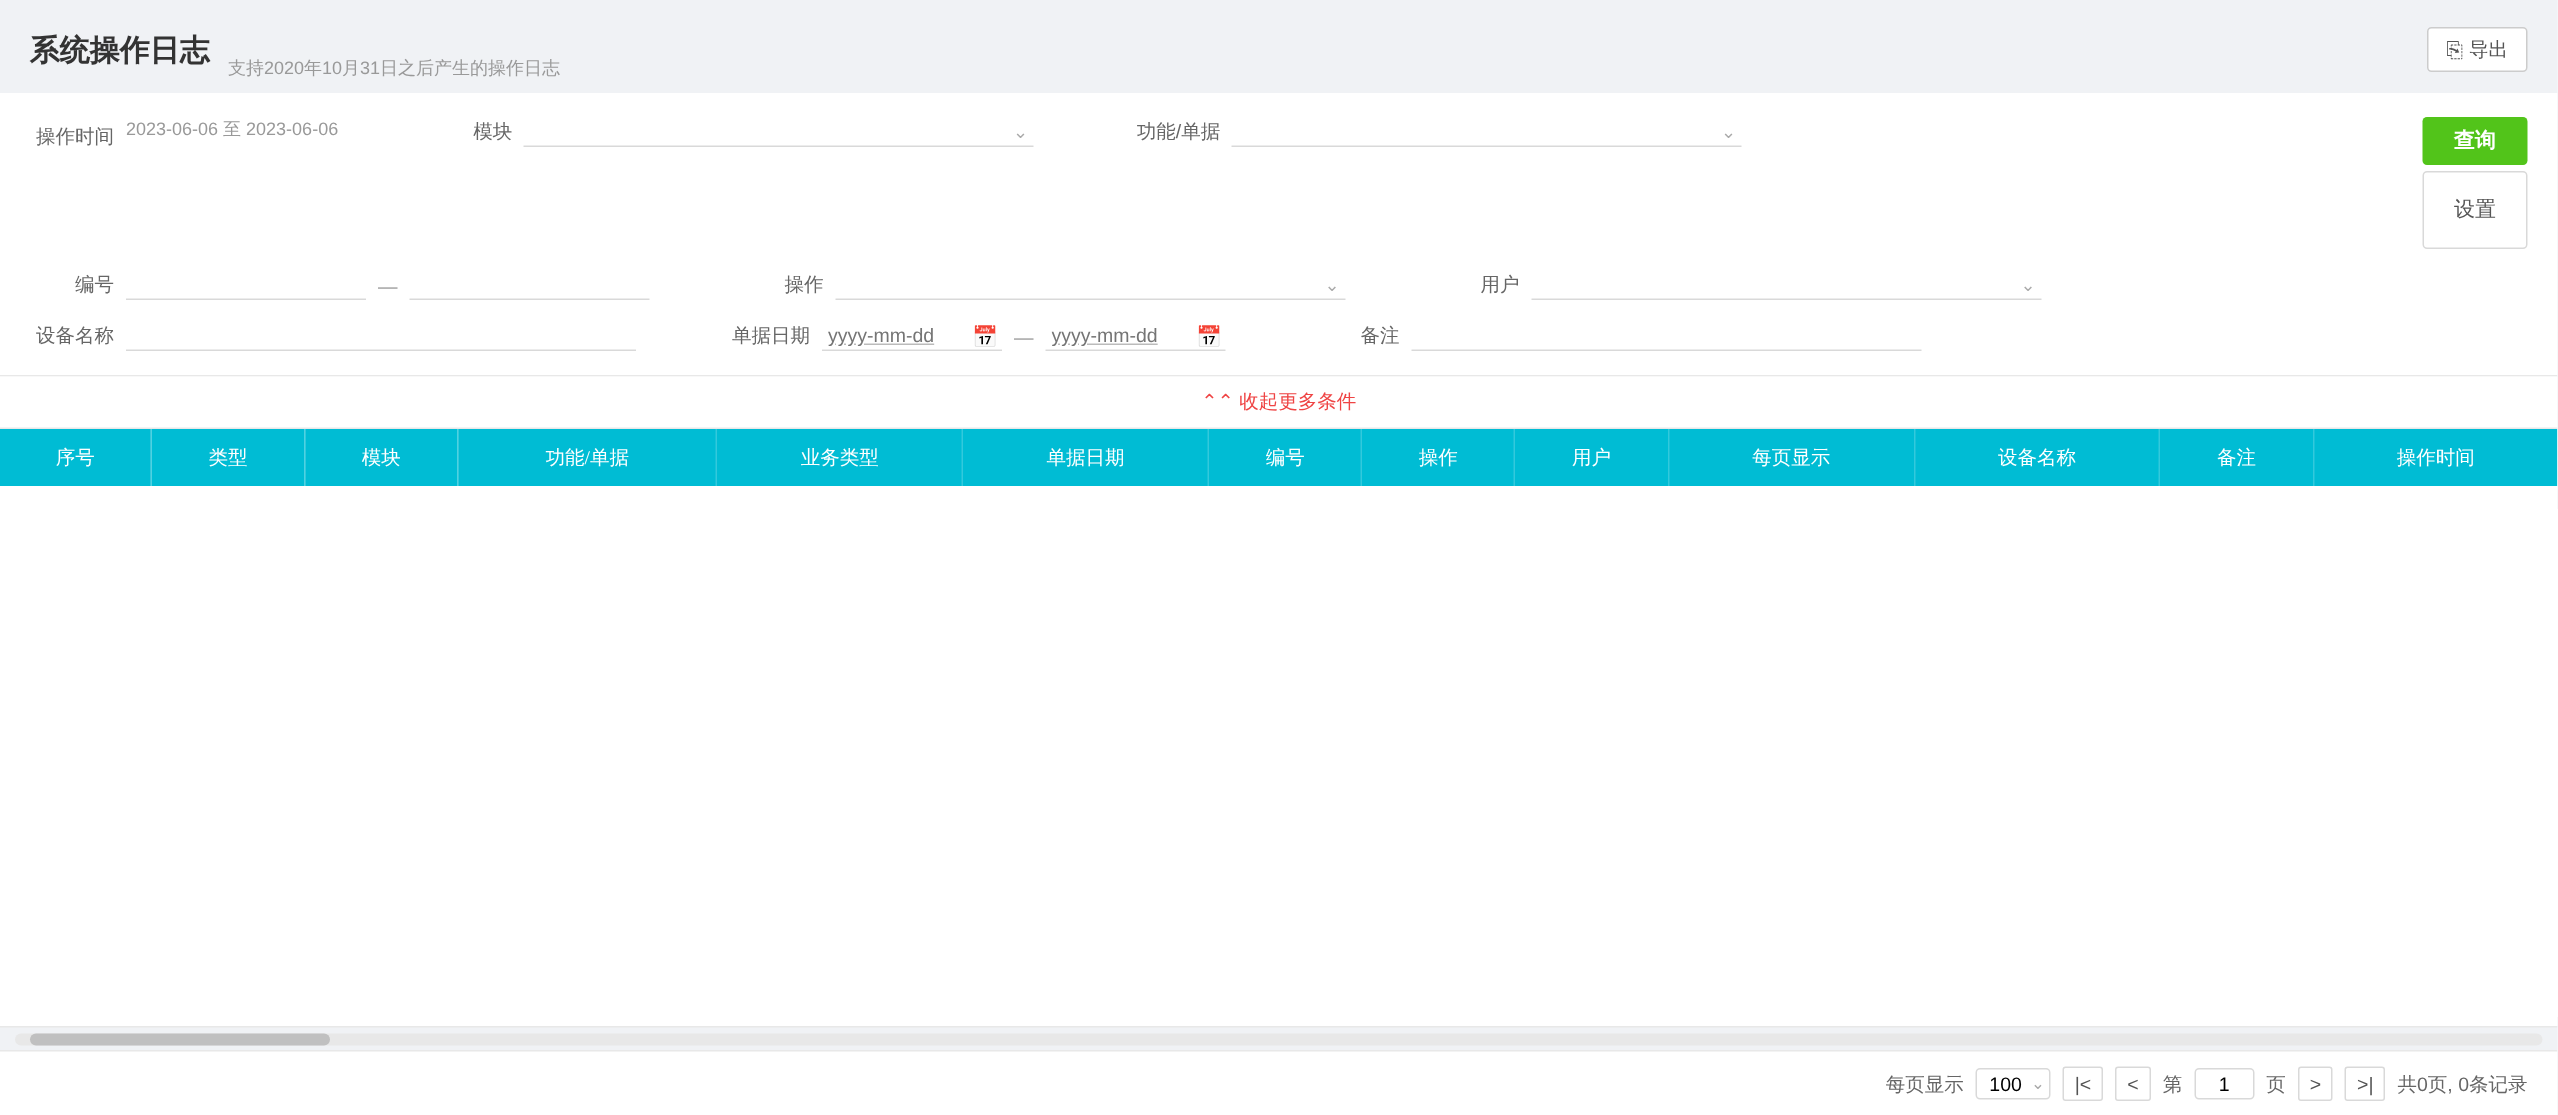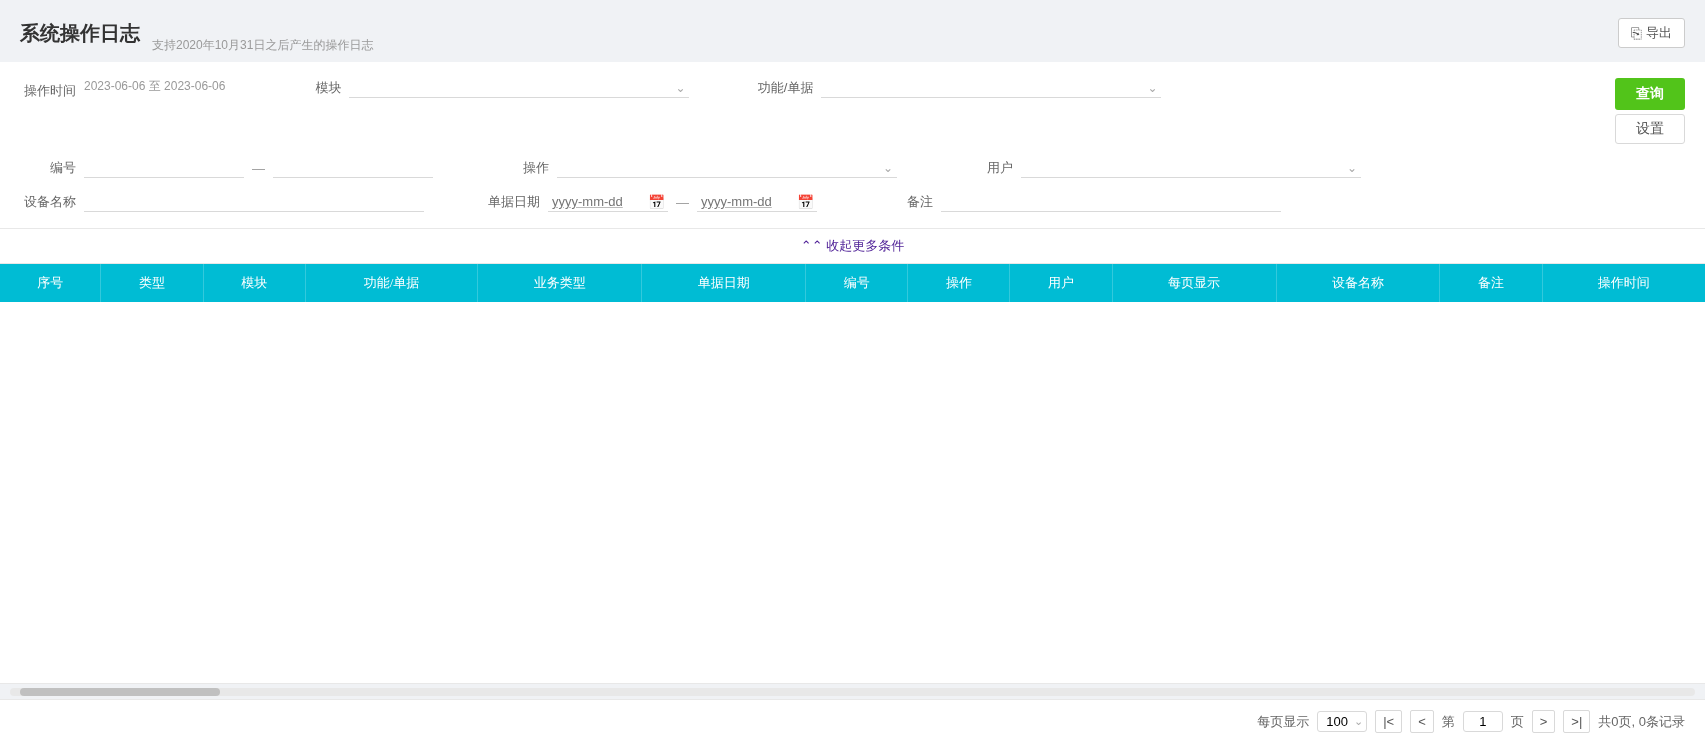--- a/index.html
+++ b/index.html
@@ -32,24 +32,24 @@
     .filter-input-wide { border: none; border-bottom: 1px solid #d9d9d9; outline: none; padding: 2px 4px; font-size: 13px; color: #333; background: transparent; width: 340px; }
 
     .filter-select { border: none; border-bottom: 1px solid #d9d9d9; outline: none; padding: 2px 4px; font-size: 13px; color: #333; background: transparent; width: 340px; appearance: none; cursor: pointer; }
 
     .select-wrapper { position: relative; display: inline-flex; align-items: center; }
     .select-wrapper .chevron { position: absolute; right: 4px; color: #aaa; font-size: 12px; pointer-events: none; }
 
     
     .separator { margin: 0 8px; color: #999; }
     .query-btn { background: #52c41a; color: #fff; border: none; padding: 7px 20px; border-radius: 3px; cursor: pointer; font-size: 14px; font-weight: bold; }
-    .settings-btn { background: #fff; color: #555; border: 1px solid #d9d9d9; padding: 5px 20px; border-radius: 3px; cursor: pointer; font-size: 14px; }
-
-    
-    .collapse-bar { background: #fff; text-align: center; padding: 8px; border-bottom: 1px solid #e8e8e8; cursor: pointer; color: #4c1d95; font-size: 13px; }
+    .settings-btn { background: #fff; color: #555; border: 1px solid #d9d9d9; padding: 16px 20px; border-radius: 3px; cursor: pointer; font-size: 14px; }
+
+    
+    .collapse-bar { background: #fff; text-align: center; padding: 8px; border-bottom: 1px solid #e8e8e8; cursor: pointer; color: #ef4444; font-size: 13px; }
 
     
     .table-container { background: #fff; flex: 1; overflow: hidden; }
     .data-table { width: 100%; border-collapse: collapse; }
     .data-table thead tr { background: #00bcd4; }
     .data-table thead th { color: #fff; padding: 10px 8px; text-align: center; font-weight: normal; font-size: 13px; border-right: 1px solid rgba(255,255,255,0.2); white-space: nowrap; font-family: Liberation Serif, serif; }
     .data-table thead th:last-child { border-right: none; }
 
     
     .empty-area { height: 360px; background: #fff; }

